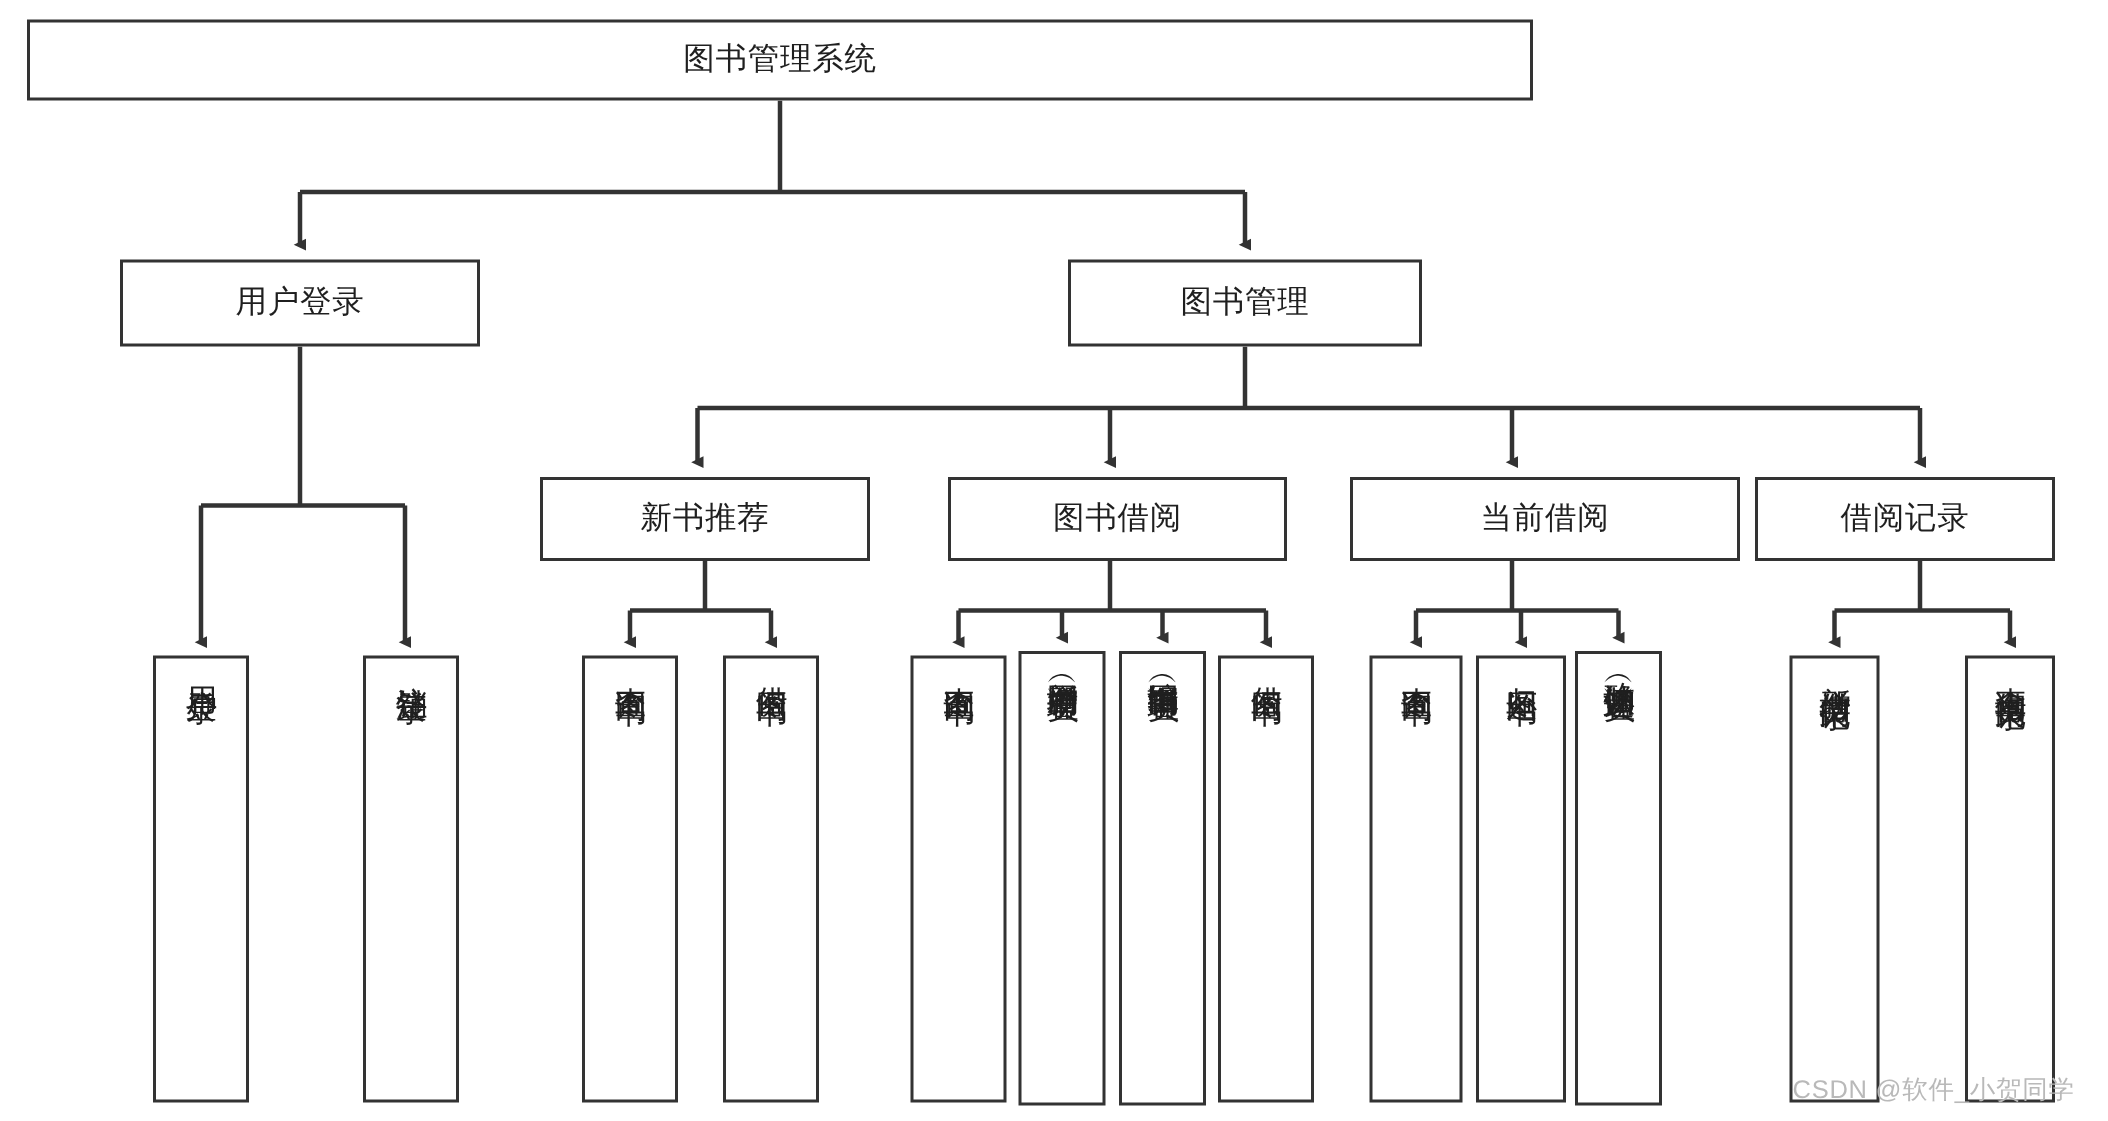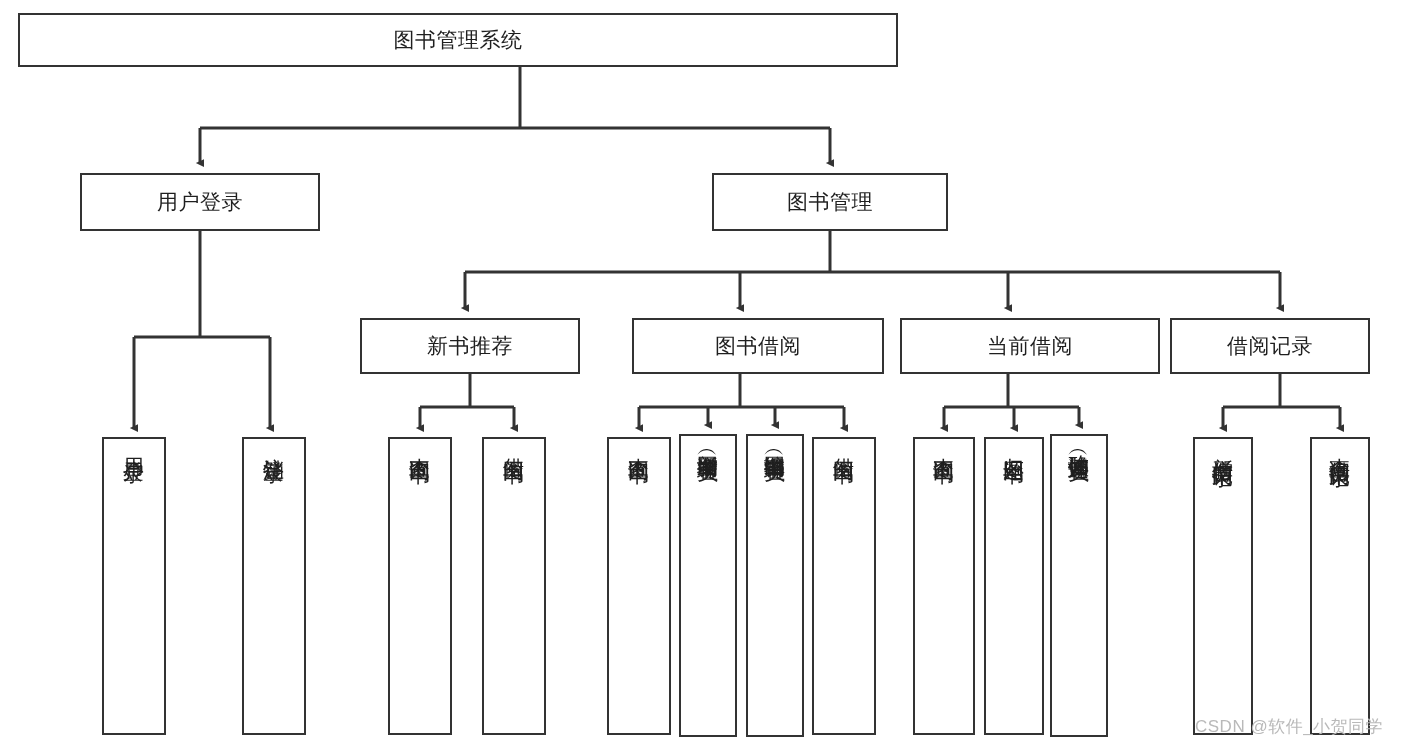--- a/index.html
+++ b/index.html
@@ -120,35 +120,35 @@
       <path d="M 1014 407 L 1014 428" marker-end="url(#arrow)"></path>
       <path d="M 1079 407 L 1079 425" marker-end="url(#arrow)"></path>
 
       <path d="M 1280 374 L 1280 407"></path>
       <path d="M 1223 407 L 1340 407"></path>
       <path d="M 1223 407 L 1223 428" marker-end="url(#arrow)"></path>
       <path d="M 1340 407 L 1340 428" marker-end="url(#arrow)"></path>
     </g>
   </svg>
 
-  <div class="node" style="left:18px;top:13px;width:880px;height:54px;">
+  <div class="node" style="left:18px;top:13px;width:1004px;height:54px;">
     <span class="label">图书管理系统</span>
   </div>
 
   <div class="node" style="left:80px;top:173px;width:240px;height:58px;">
     <span class="label">用户登录</span>
   </div>
   <div class="node" style="left:360px;top:318px;width:220px;height:56px;">
     <span class="label">新书推荐</span>
   </div>
 
   <div class="node" style="left:712px;top:173px;width:236px;height:58px;">
     <span class="label">图书管理</span>
   </div>
-  <div class="node" style="left:632px;top:318px;width:252px;height:56px;">
+  <div class="node" style="left:632px;top:318px;width:226px;height:56px;">
     <span class="label">图书借阅</span>
   </div>
   <div class="node" style="left:900px;top:318px;width:260px;height:56px;">
     <span class="label">当前借阅</span>
   </div>
   <div class="node" style="left:1170px;top:318px;width:200px;height:56px;">
     <span class="label">借阅记录</span>
   </div>
 
   <div class="node vertical" style="left:102px;top:437px;width:64px;height:298px;">

